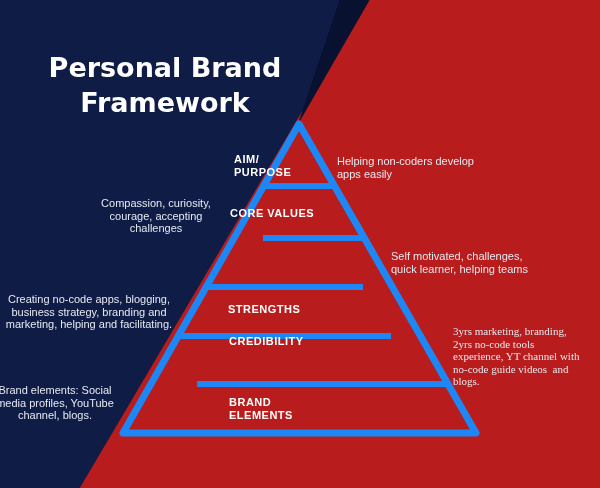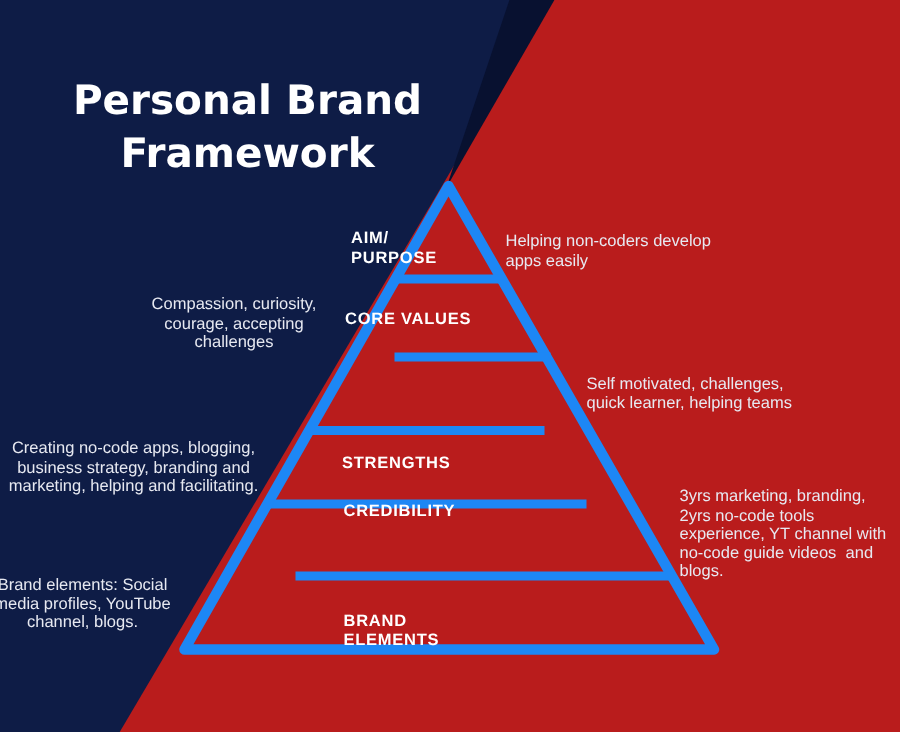--- a/index.html
+++ b/index.html
@@ -52,34 +52,34 @@
   </svg>
 
   <div class="title">Personal Brand
 Framework</div>
 
   <div class="lvl" style="left:234px;top:153px;">AIM/
 PURPOSE</div>
   <div class="lvl" style="left:230px;top:207px;">CORE VALUES</div>
   <div class="lvl" style="left:228px;top:255px;margin-top:48px;">STRENGTHS</div>
   <div class="lvl" style="left:229px;top:335px;">CREDIBILITY</div>
-  <div class="lvl" style="left:229px;top:408px;">BRAND
+  <div class="lvl" style="left:229px;top:396px;">BRAND
 ELEMENTS</div>
 
   <div class="note" style="left:337px;top:155px;width:185px;">Helping non-coders develop
 apps easily</div>
   <div class="note right-align" style="right:364px;top:197px;width:160px;">Compassion, curiosity,
 courage, accepting
 challenges</div>
   <div class="note" style="left:391px;top:250px;width:180px;">Self motivated, challenges,
 quick learner, helping teams</div>
   <div class="note right-align" style="right:422px;top:293px;width:178px;">Creating no-code apps, blogging,
 business strategy, branding and
 marketing, helping and facilitating.</div>
-  <div class="note" style="left:453px;top:325px;width:142px;">3yrs marketing, branding,
+  <div class="note" style="left:453px;top:325px;width:142px;font-family:Liberation Serif, serif;">3yrs marketing, branding,
 2yrs no-code tools
 experience, YT channel with
 no-code guide videos  and
 blogs.</div>
   <div class="note right-align" style="right:470px;top:384px;width:150px;">Brand elements: Social
 media profiles, YouTube
 channel, blogs.</div>
 
 </div>
 

